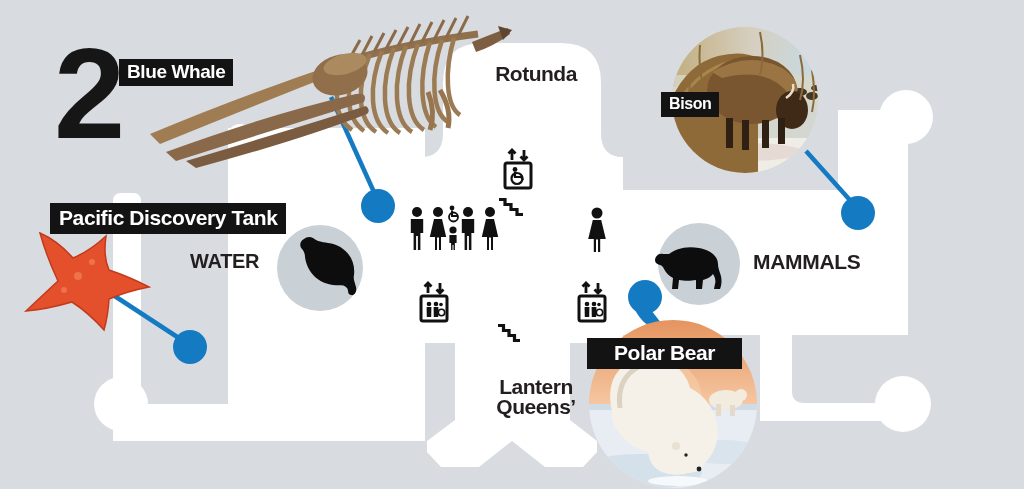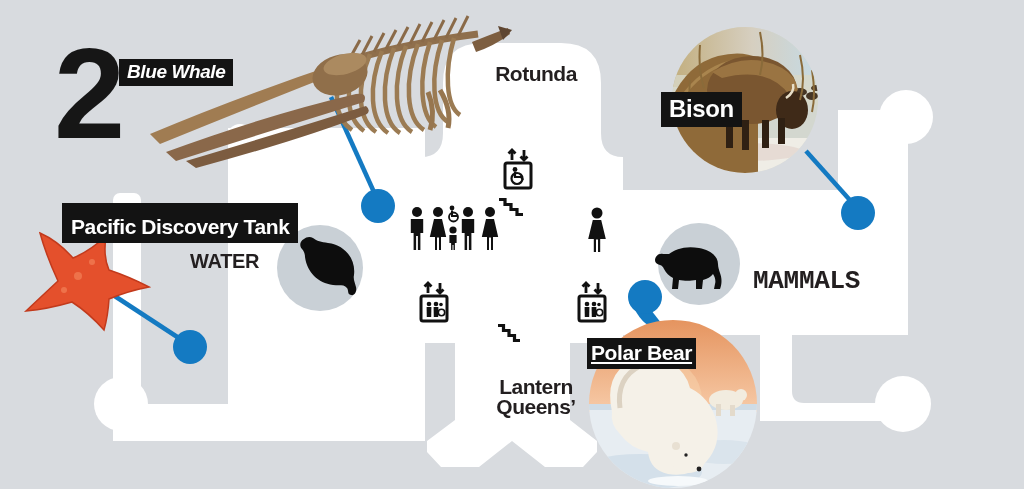--- a/index.html
+++ b/index.html
@@ -7,27 +7,27 @@
     --icon-circle-gray:#c9d0d6; --label-background:#131313; --label-text:#ffffff; --text-dark:#231f20;
   }
   *{box-sizing:border-box;}
   body{margin:0;font-family:"Liberation Sans","DejaVu Sans",sans-serif;}
   #stage{position:relative;width:1024px;height:489px;background:var(--background);overflow:hidden;}
   #map-svg{position:absolute;left:0;top:0;z-index:1;}
   .overlay{position:absolute;z-index:2;}
   .floor-number{left:54px;top:30px;font-size:128px;font-weight:bold;color:#161616;line-height:1;letter-spacing:-4px;}
   .callout-label{background:var(--label-background);color:var(--label-text);font-weight:bold;
     display:inline-block;white-space:nowrap;letter-spacing:-0.4px;}
-  .lbl-blue-whale{left:119px;top:59px;font-size:19px;padding:2px 8px 3px;font-style:italic;}
-  .lbl-pacific{left:62px;top:203px;font-size:21px;padding:12px 9px 4px;}
-  .lbl-bison{left:661px;top:92px;font-size:24px;padding:3px 8px 4px;}
-  .lbl-polar{left:587px;top:338px;font-size:21px;padding:3px 4px 4px;text-decoration:underline;}
+  .lbl-blue-whale{left:119px;top:59px;font-size:19px;padding:2px 8px 3px;}
+  .lbl-pacific{left:50px;top:203px;font-size:21px;padding:3px 9px 4px;}
+  .lbl-bison{left:661px;top:92px;font-size:16px;padding:3px 8px 4px;}
+  .lbl-polar{left:587px;top:338px;font-size:21px;padding:3px 27px 4px;}
   .hall-name{color:var(--text-dark);font-weight:bold;white-space:nowrap;letter-spacing:-0.3px;}
   .name-water{left:190px;top:250px;font-size:20px;}
-  .name-mammals{left:753px;top:266px;font-size:26px;font-family:Liberation Mono, monospace;}
+  .name-mammals{left:753px;top:250px;font-size:21px;}
   .hall-block{width:200px;text-align:center;color:var(--text-dark);font-weight:bold;
     font-size:21px;line-height:19.5px;letter-spacing:-0.5px;padding-left:48px;}
   .block-rotunda{left:412px;top:64px;}
   .block-queens{left:412px;top:377px;}
 </style>
 </head>
 <body>
 
 <div id="stage">
 <svg id="map-svg" width="1024" height="489" viewBox="0 0 1024 489">

